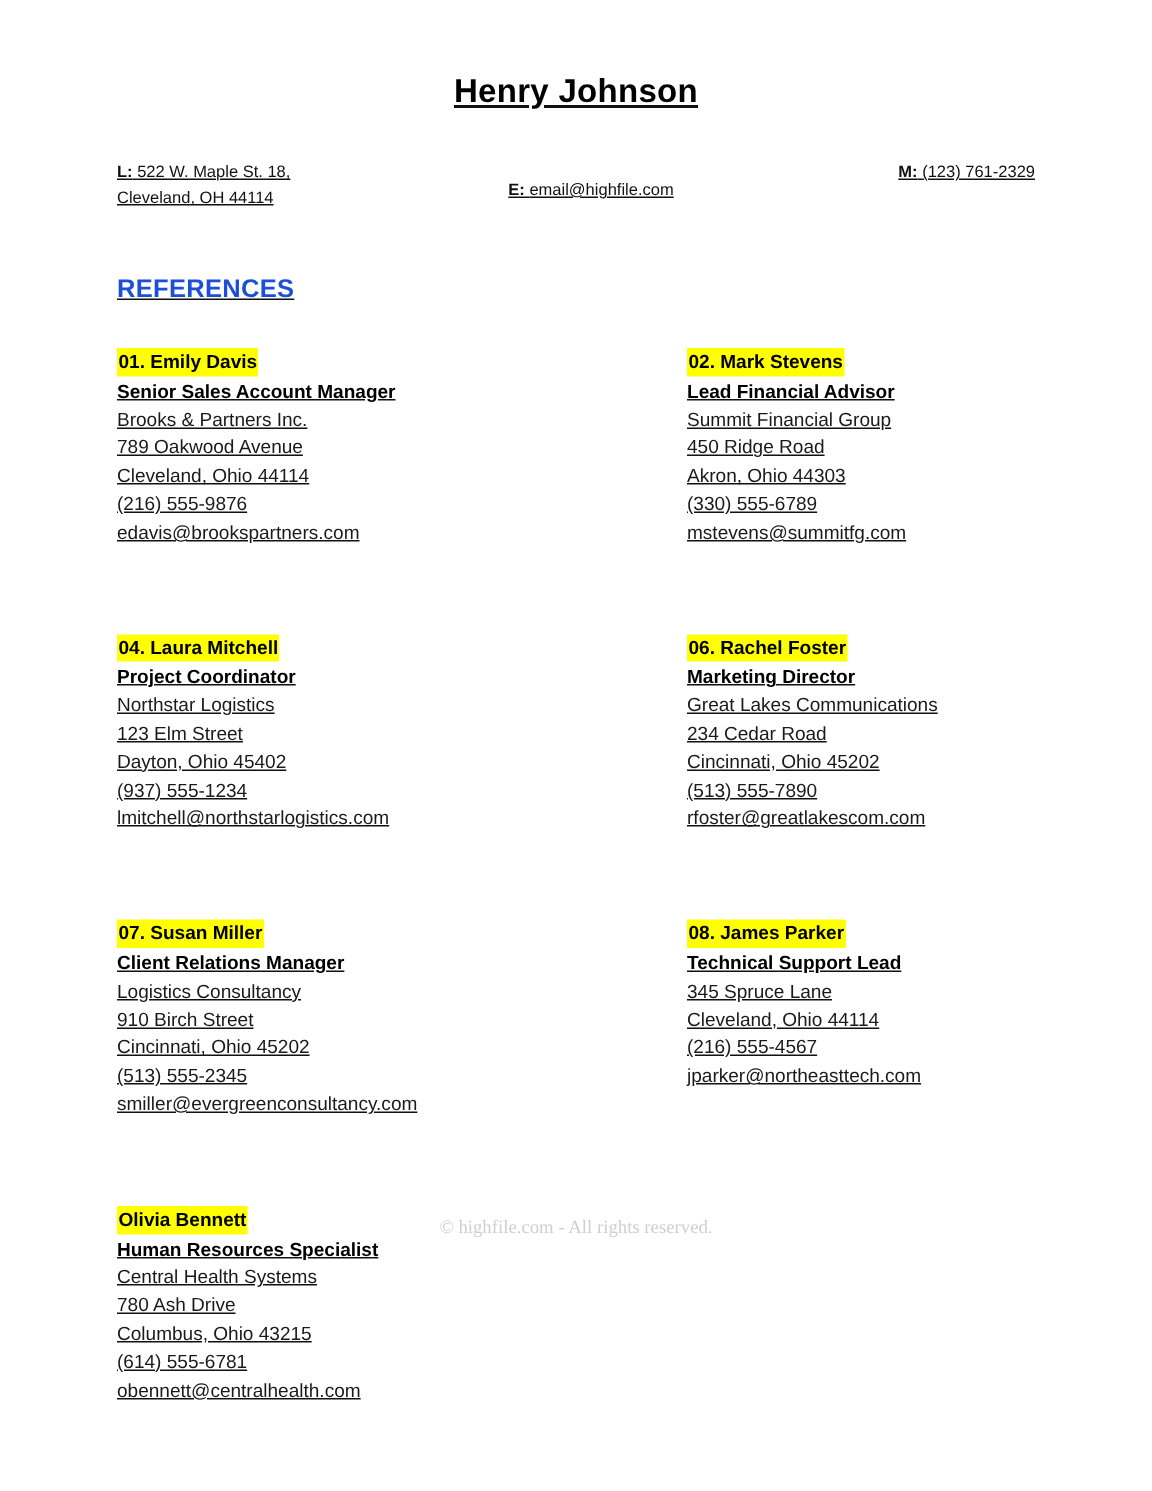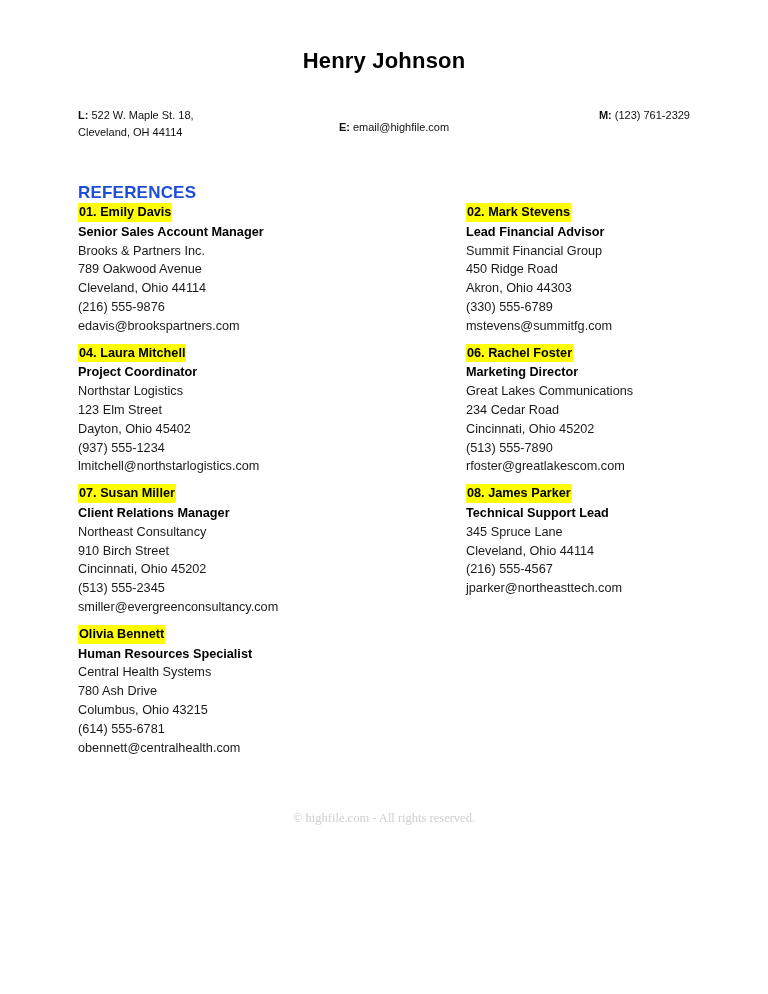--- a/index.html
+++ b/index.html
@@ -15,20 +15,21 @@
     position: relative;
     overflow: hidden;
   }
   .page {
     position: relative;
     width: 768px;
     height: 848px;
     background: #ffffff;
     box-sizing: border-box;
     padding: 0 78px;
+    text-decoration: underline;
   }
 
   
   .doc-title {
     text-align: center;
     font-size: 22px;
     font-weight: bold;
     letter-spacing: 0.2px;
     color: #000000;
     margin: 0;
@@ -57,25 +58,25 @@
     font-size: 17px;
     font-weight: bold;
     color: #1d4ed8;
     margin: 0;
     padding-top: 42px;
     letter-spacing: 0.2px;
   }
 
   
   .ref-grid {
+    margin-top: 29px;
     display: grid;
     grid-template-columns: 380px 1fr;
     row-gap: 58px;
     column-gap: 0px;
-    gap: 8px;
   }
   .ref-entry {
     font-size: 12.7px;
     line-height: 1.48;
   }
   .ref-name {
     font-weight: bold;
     display: inline-block;
     background: #FFFF00;
     padding: 0 1px;
@@ -167,21 +168,21 @@
       <div class="ref-line">Great Lakes Communications</div>
       <div class="ref-line">234 Cedar Road</div>
       <div class="ref-line">Cincinnati, Ohio 45202</div>
       <div class="ref-line">(513) 555-7890</div>
       <div class="ref-line">rfoster@greatlakescom.com</div>
     </div>
 
     <div class="ref-entry">
       <div><span class="ref-name">07. Susan Miller</span></div>
       <div class="ref-title">Client Relations Manager</div>
-      <div class="ref-line">Northeast Consultancy</div>
+      <div class="ref-line">Logistics Consultancy</div>
       <div class="ref-line">910 Birch Street</div>
       <div class="ref-line">Cincinnati, Ohio 45202</div>
       <div class="ref-line">(513) 555-2345</div>
       <div class="ref-line">smiller@evergreenconsultancy.com</div>
     </div>
 
     <div class="ref-entry">
       <div><span class="ref-name">08. James Parker</span></div>
       <div class="ref-title">Technical Support Lead</div>
       <div class="ref-line">345 Spruce Lane</div>

